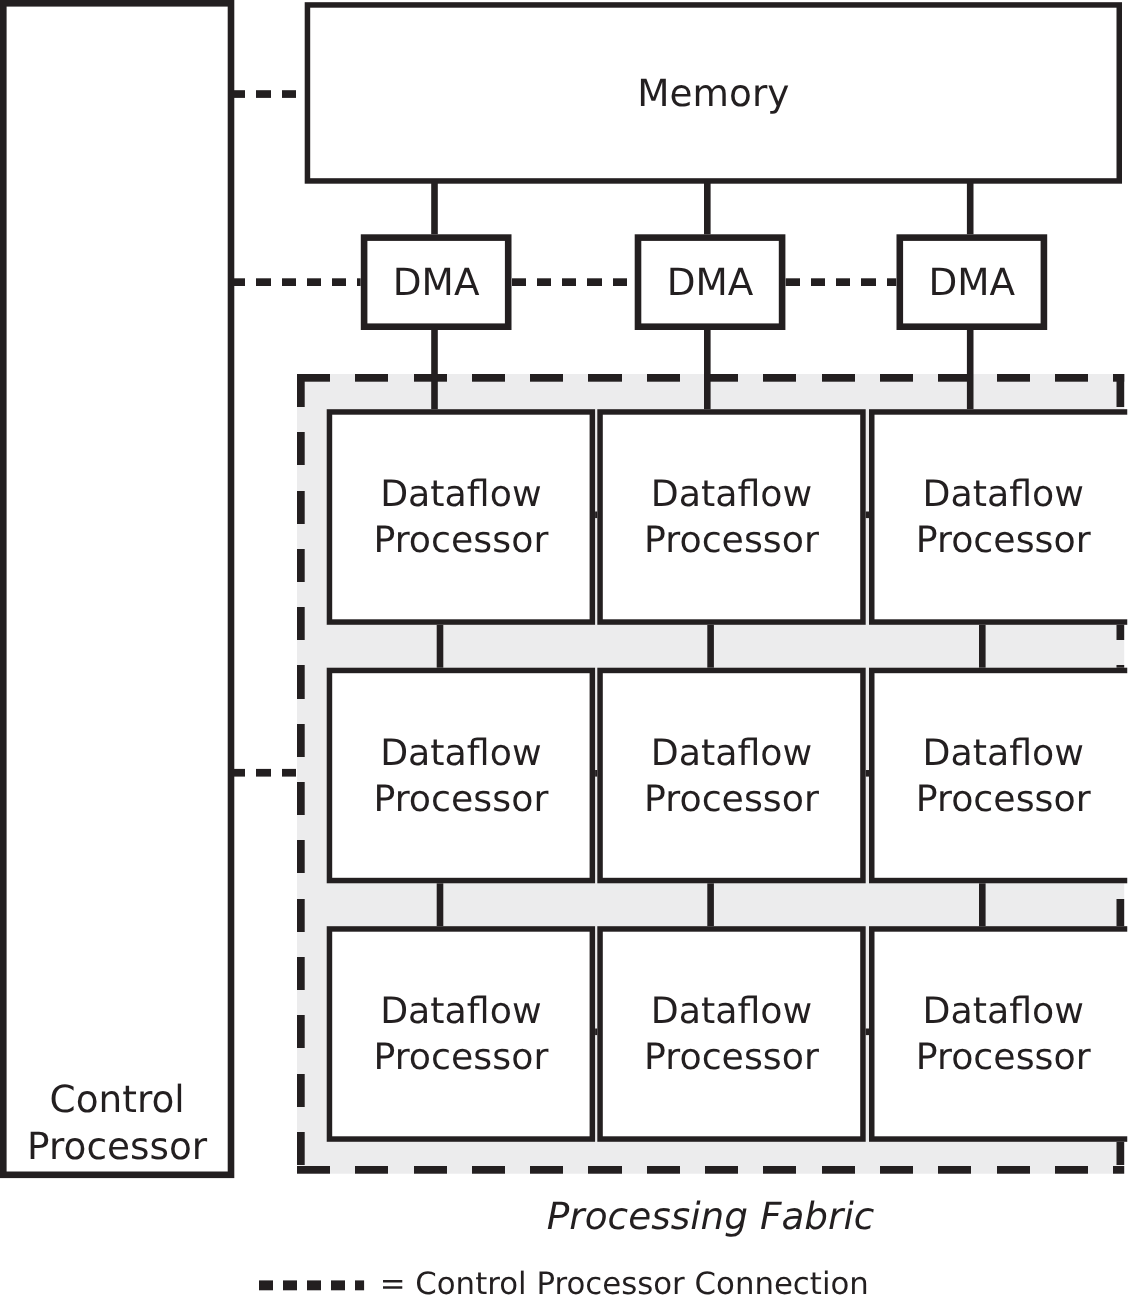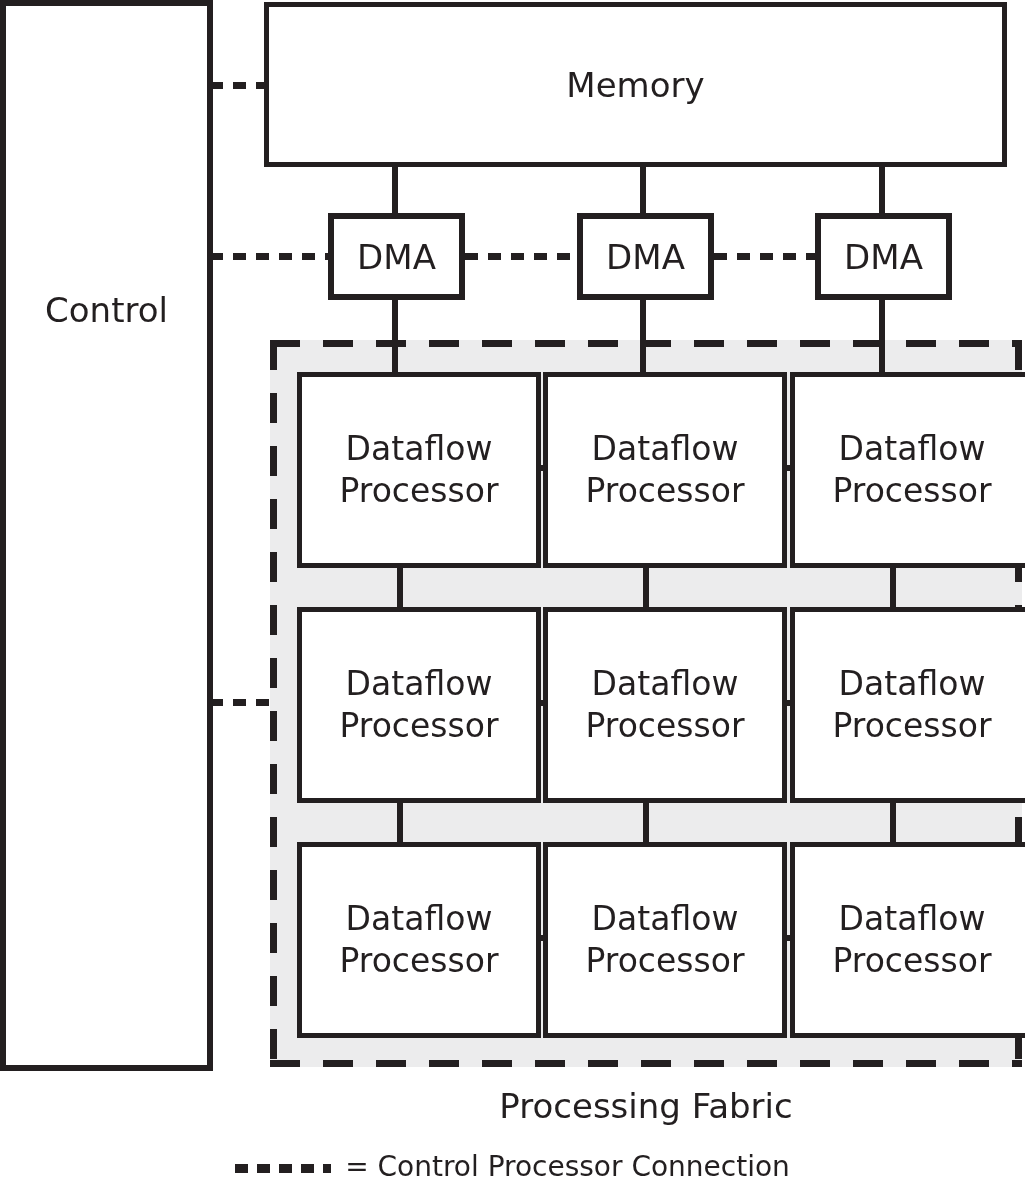--- a/index.html
+++ b/index.html
@@ -15,28 +15,28 @@
     position:absolute;
     background:#ffffff;
     border:5px solid #231f20;
     box-sizing:border-box;
     display:flex;align-items:center;justify-content:center;
     text-align:center;
   }
   .ctrl{
     left:0;top:2;width:213px;height:1071px;
     border-width:6px;
-    justify-content:center;align-items:flex-start;
+    justify-content:center;align-items:flex-end;
   }
   .ctrl-text{
     margin-top:283px;
     font-size:34px;line-height:43px;
   }
   .memory{
-    left:264px;top:2px;width:743px;height:165px;
+    left:277px;top:2px;width:743px;height:165px;
     font-size:34px;
   }
   .dma{
     width:137px;height:87px;top:213px;
     border-width:6px;
     font-size:34px;
   }
   .dma1{left:328px;} .dma2{left:577px;} .dma3{left:815px;}
   .fabric{
     position:absolute;
@@ -59,40 +59,41 @@
   .dp-c1{left:297px;} .dp-c2{left:543px;} .dp-c3{left:790px;}
   .dp-r1{top:372px;} .dp-r2{top:607px;} .dp-r3{top:842px;}
   .conn-v{position:absolute;width:6px;background:#231f20;}
   .conn-h{position:absolute;height:6px;background:#231f20;}
   .dashline{
     position:absolute;height:7px;
     background:repeating-linear-gradient(90deg,#231f20 0 13px,transparent 13px 23px);
   }
   .fabric-label{
     position:absolute;left:270px;top:1086px;width:752px;
-    text-align:center;font-size:34px;
+    text-align:center;font-size:34px;font-style:italic;
   }
   .legend{
     position:absolute;left:0;top:1150px;width:1025px;
     display:flex;align-items:center;justify-content:center;gap:14px;
   }
   .legend-swatch{
     width:96px;height:9px;margin-top:4px;
     background:repeating-linear-gradient(90deg,#231f20 0 13px,transparent 13px 22px);
   }
   .legend-text{font-size:28px;}
 </style>
 </head>
 <body>
 
 <div id="stage">
 
   <div class="box ctrl">
     <div class="ctrl-text">
       <div>Control</div>
+      <div>Processor</div>
     </div>
   </div>
 
   <div class="box memory">
     <span>Memory</span>
   </div>
 
   <div class="fabric">
     <div class="fedge h top"></div>
     <div class="fedge h bottom"></div>

